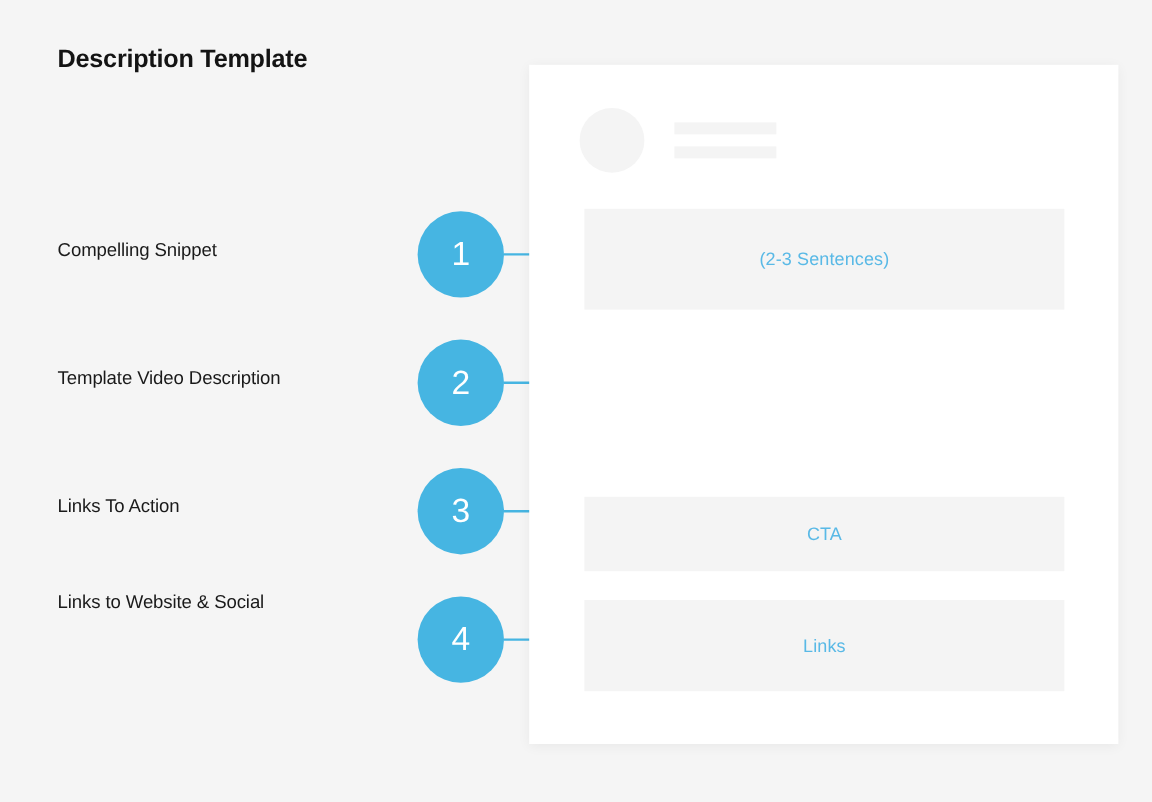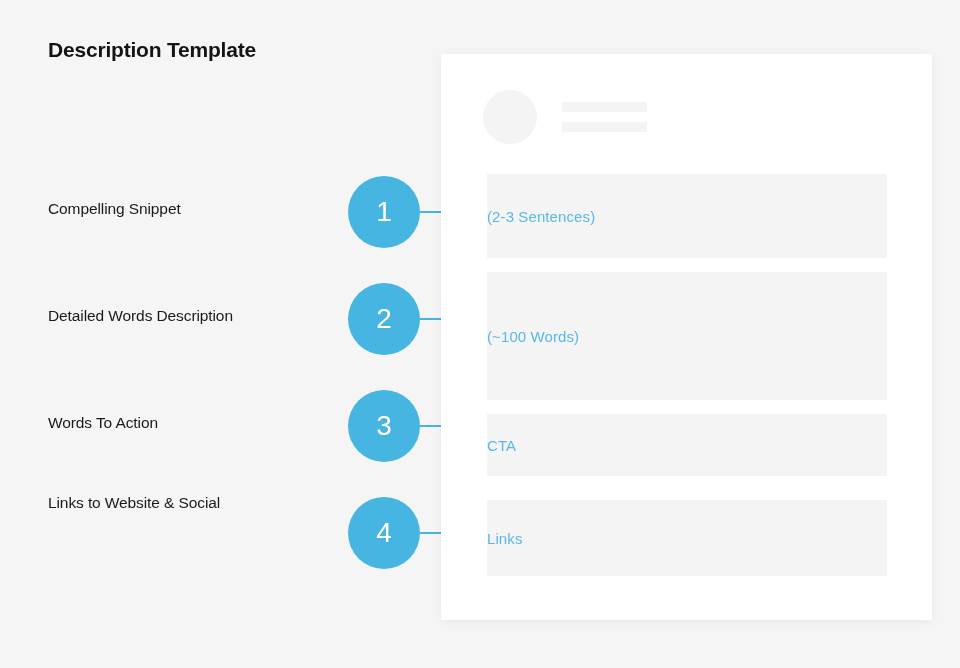--- a/index.html
+++ b/index.html
@@ -123,42 +123,42 @@
   }
   .header-line.short { width: 85px; }
 
   .content-block {
     position: absolute;
     left: 46px;
     width: 400px;
     background: #f4f4f4;
     display: flex;
     align-items: center;
-    justify-content: flex-start;
+    justify-content: center;
   }
   .content-block .block-text {
     font-size: 15px;
     color: #59b9e6;
     letter-spacing: 0.1px;
   }
   .content-block.b1 { top: 120px; height: 84px; }
   .content-block.b2 { top: 218px; height: 128px; }
   .content-block.b3 { top: 360px; height: 62px; }
   .content-block.b4 { top: 446px; height: 76px; }
 </style>
 </head>
 <body>
 
 <div class="canvas">
 
   <div class="page-title">Description Template</div>
 
   <div class="row-label r1">Compelling Snippet</div>
-  <div class="row-label r2">Detailed Words Description</div>
-  <div class="row-label r3">Words To Action</div>
+  <div class="row-label r2">Template Video Description</div>
+  <div class="row-label r3">Links To Action</div>
   <div class="row-label r4">Links to Website &amp; Social</div>
 
   <div class="step s1">
     <div class="step-circle">1</div>
     <svg class="step-arrow" viewBox="0 0 66 24">
       <line x1="0" y1="12" x2="57" y2="12" stroke="#46b5e2" stroke-width="2"></line>
       <polyline points="48,4 58,12 48,20" fill="none" stroke="#46b5e2" stroke-width="2"></polyline>
     </svg>
   </div>
 
@@ -193,23 +193,20 @@
       <div class="header-lines">
         <div class="header-line"></div>
         <div class="header-line short"></div>
       </div>
     </div>
 
     <div class="content-block b1">
       <span class="block-text">(2-3 Sentences)</span>
     </div>
 
-    <div class="content-block b2">
-      <span class="block-text">(~100 Words)</span>
-    </div>
 
     <div class="content-block b4">
       <span class="block-text">Links</span>
     </div>
 
     <div class="content-block b3">
       <span class="block-text">CTA</span>
     </div>
 
   </div>

